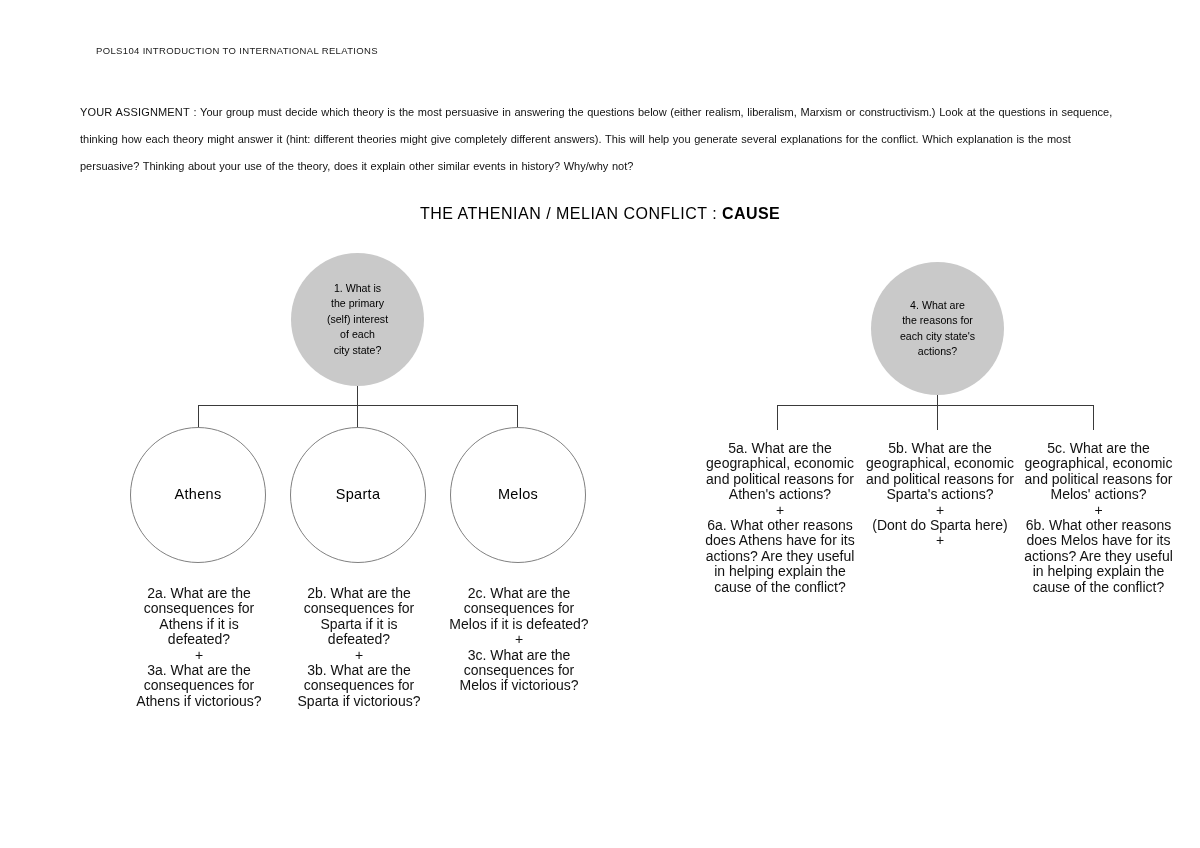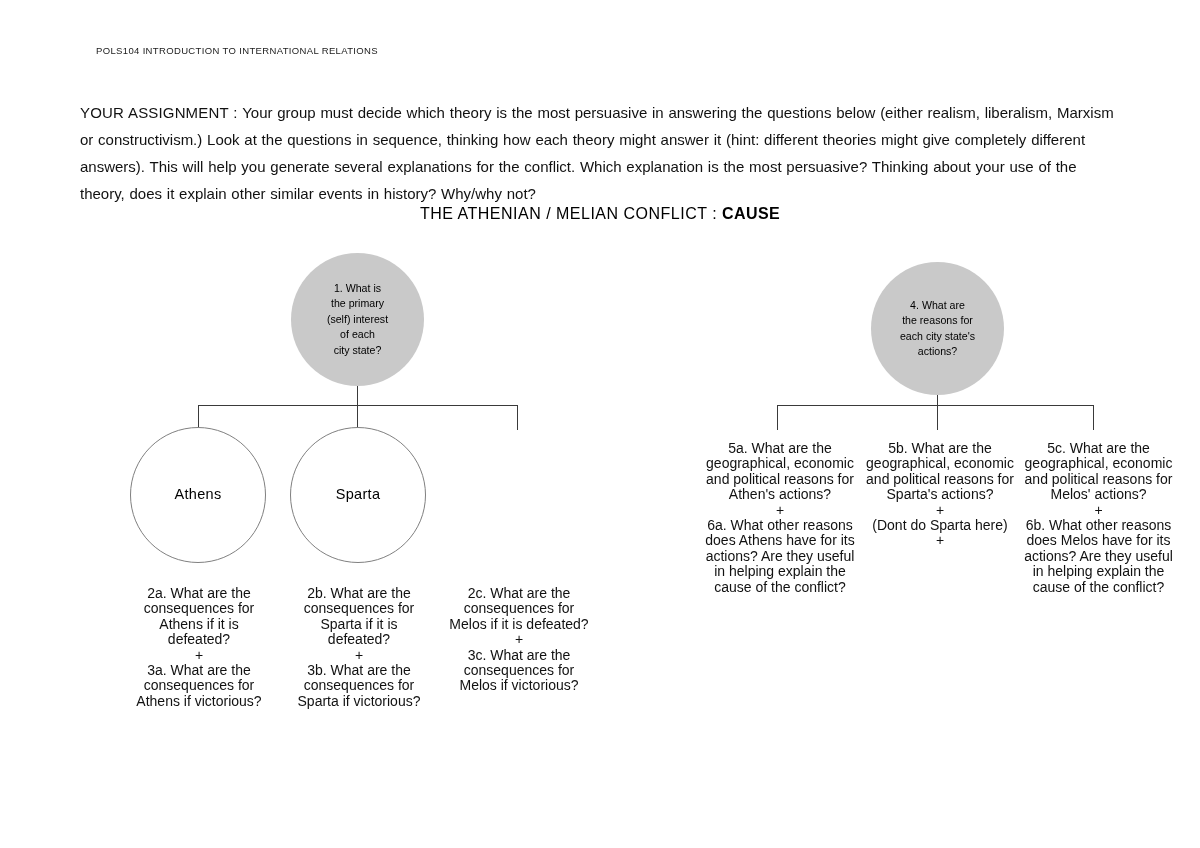--- a/index.html
+++ b/index.html
@@ -27,21 +27,21 @@
     white-space: nowrap;
     padding-left: 16px;
   }
 
   
   .assignment {
     position: absolute;
     left: 80px;
     top: 99px;
     width: 1043px;
-    font-size: 15px;
+    font-size: 11px;
     line-height: 27px;
     color: #111111;
     text-align: left;
     word-spacing: 0.6px;
   }
   .assignment .lead { letter-spacing: 0.15px; }
 
   
   .diagram-title {
     position: absolute;
@@ -171,20 +171,23 @@
   </div>
 
   <div class="node-circle white-node" id="node-sparta">
     <div class="circle-text">Sparta</div>
   </div>
 
   <div class="node-circle white-node" id="node-athens">
     <div class="circle-text">Athens</div>
   </div>
 
+  <div class="node-circle white-node" id="node-melos">
+    <div class="circle-text">Melos</div>
+  </div>
 
   <div class="caption-block" id="cap-athens">
     <span>2a. What are the consequences for Athens if it is defeated?</span>
     <span class="plus">+</span>
     <span>3a. What are the consequences for Athens if victorious?</span>
   </div>
 
   <div class="caption-block" id="cap-sparta">
     <span>2b. What are the consequences for Sparta if it is defeated?</span>
     <span class="plus">+</span>

